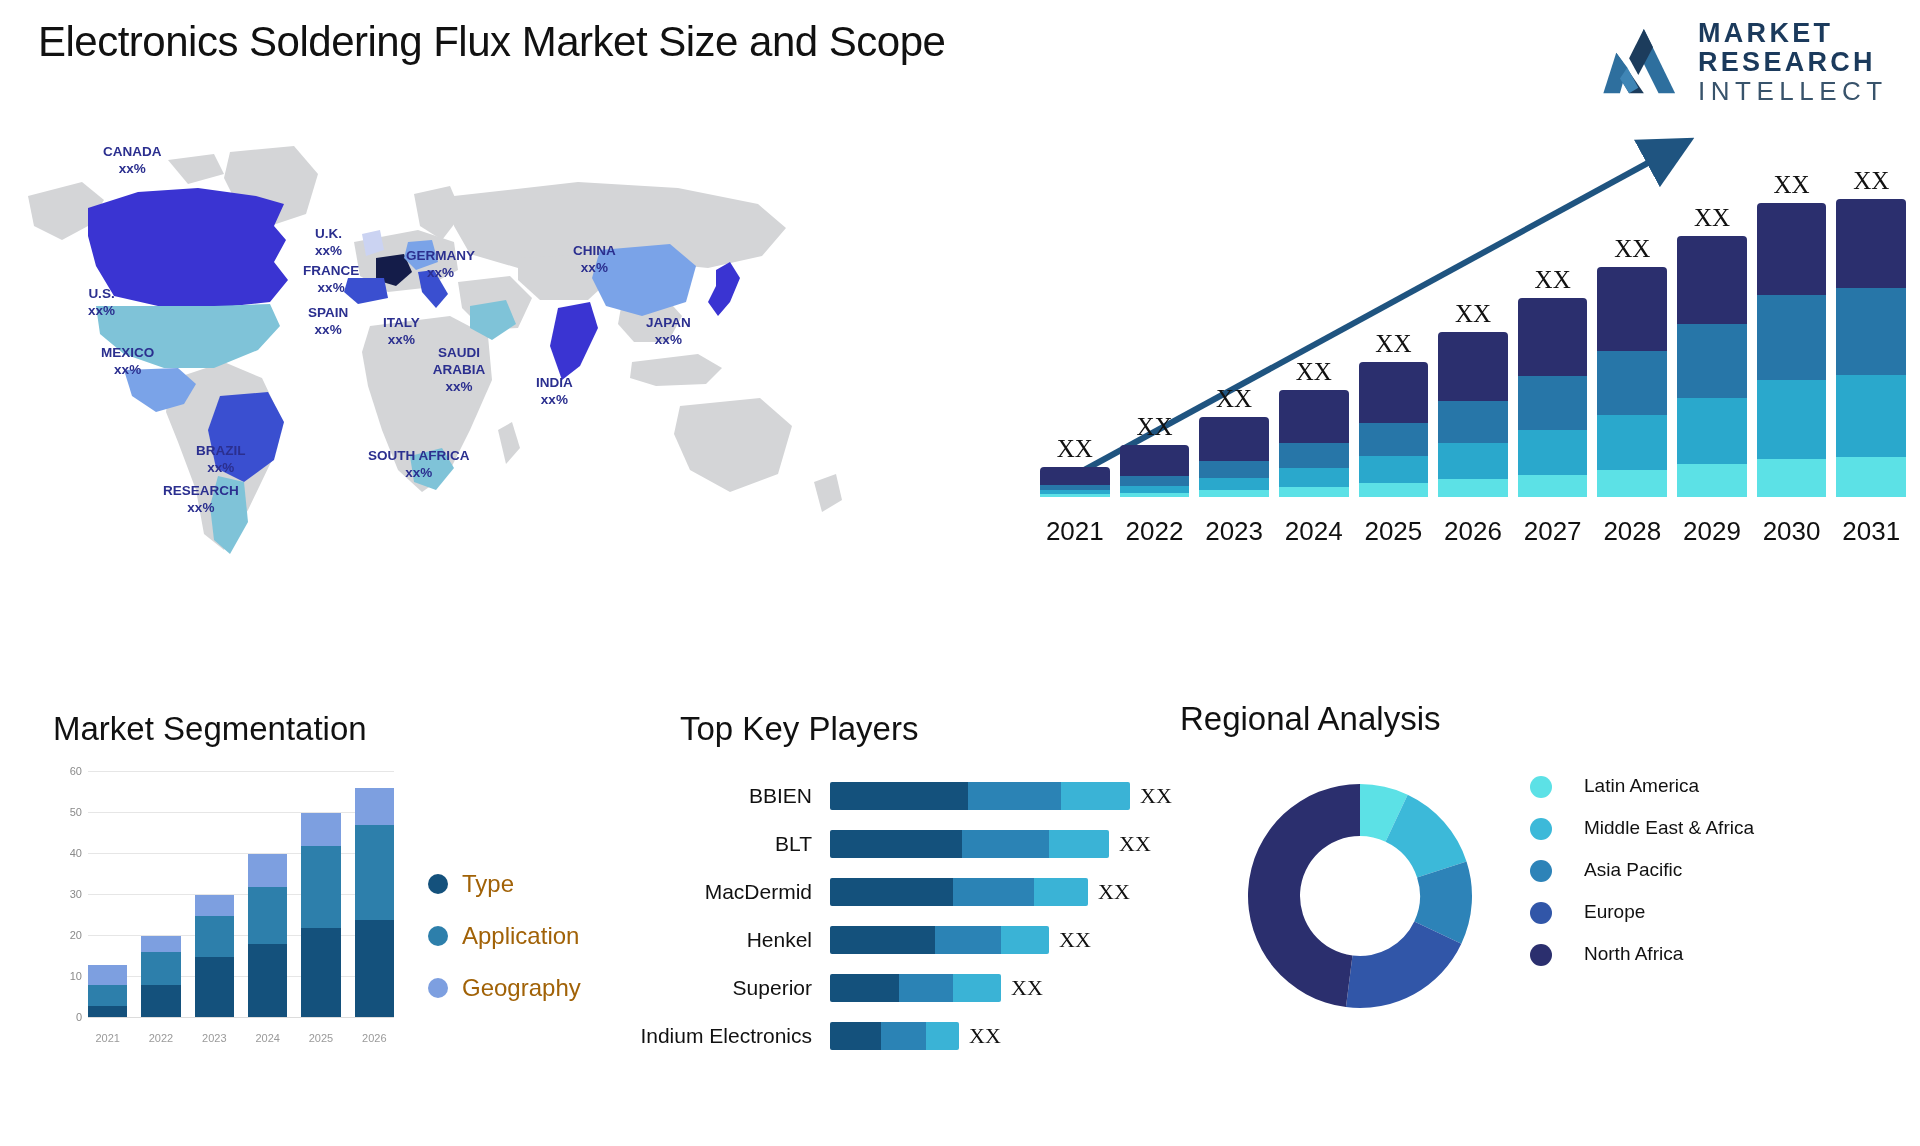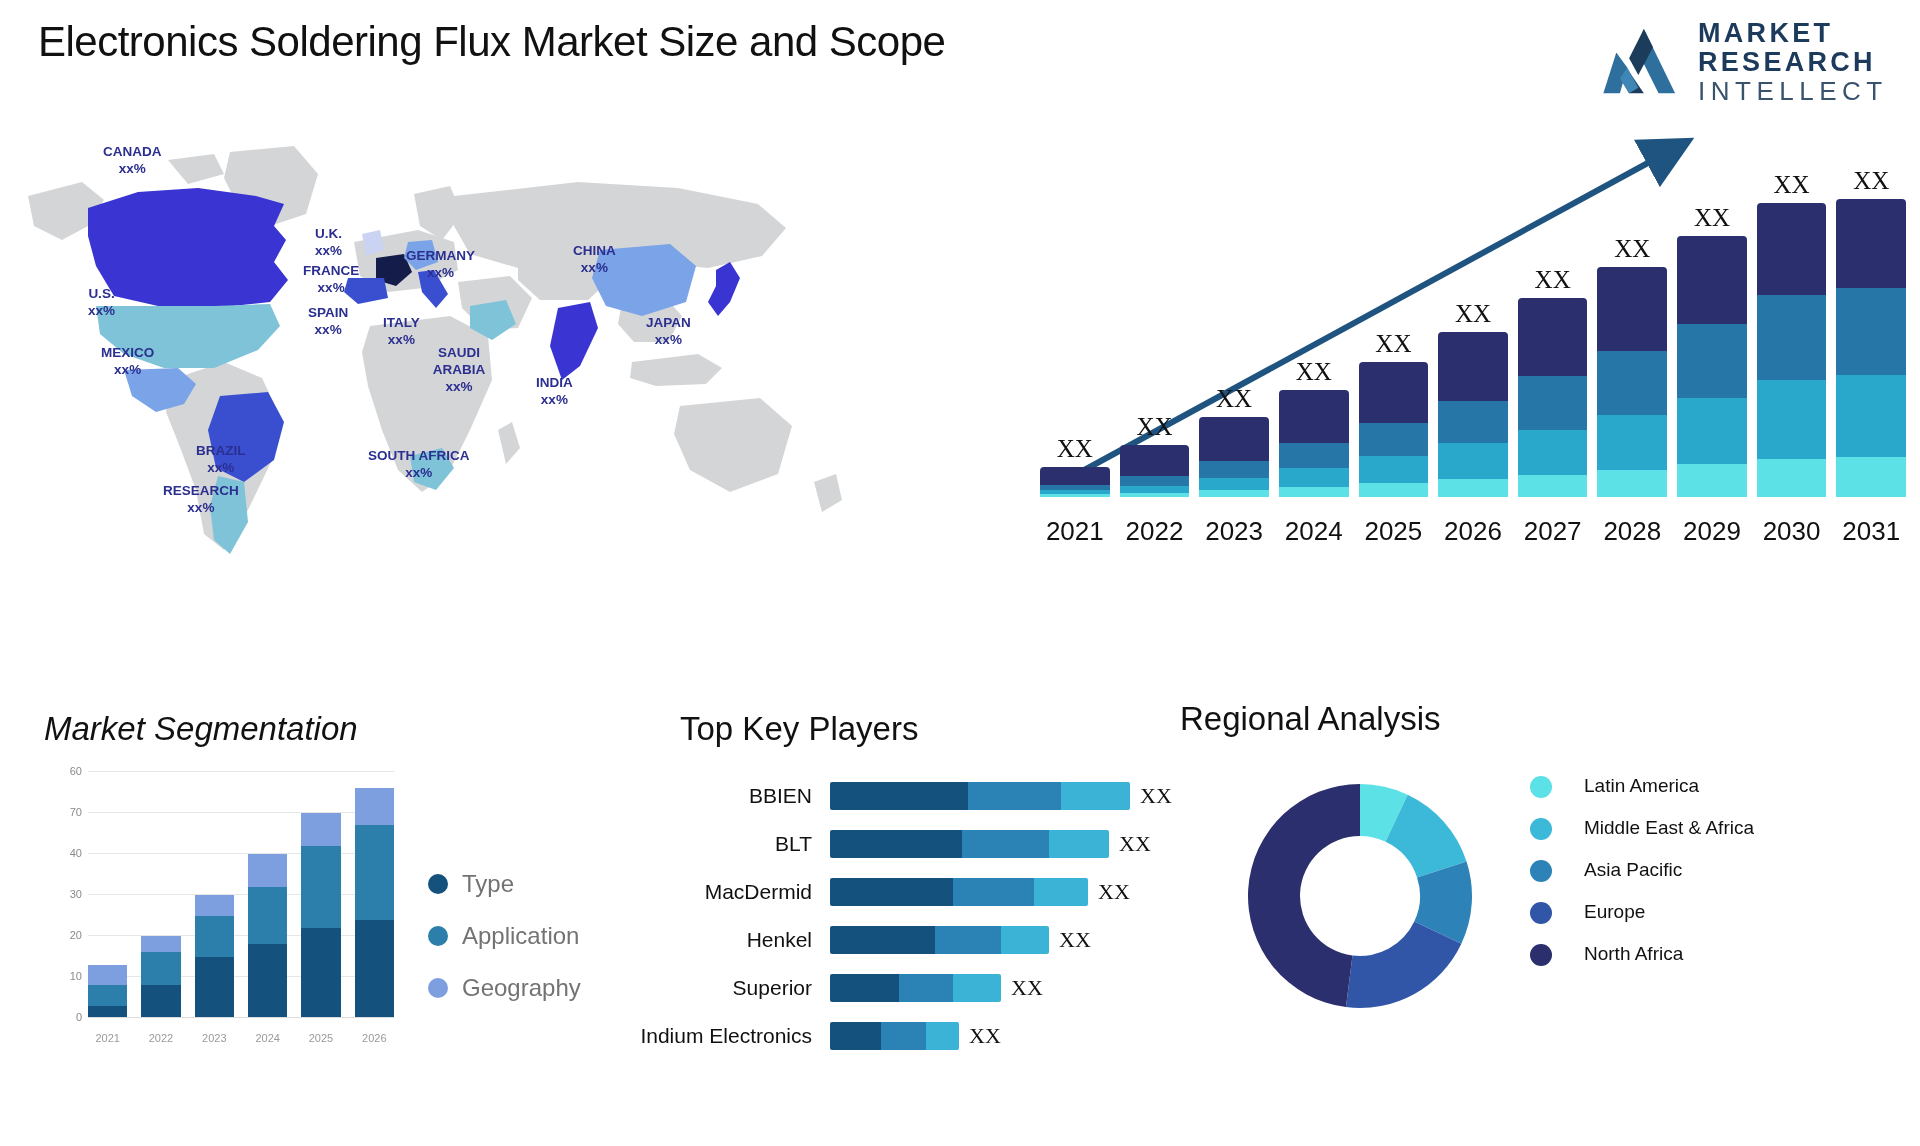--- a/index.html
+++ b/index.html
@@ -63,21 +63,21 @@
   .seg-bars { position:absolute; left:0; right:0; top:0; bottom:0; display:flex; align-items:flex-end; gap:14px; }
   .seg-col { flex:1; height:100%; display:flex; flex-direction:column; justify-content:flex-end; }
   .seg-bar { width:100%; display:flex; flex-direction:column-reverse; }
   .seg-seg { width:100%; }
   .seg-xaxis { position:absolute; left:48px; right:6px; bottom:34px; height:1px; background:#dcdcdc; }
   .seg-xlabels { position:absolute; left:48px; right:6px; bottom:8px; display:flex; gap:14px; }
   .seg-xlab { flex:1; text-align:center; font-size:11px; color:#9a9a9a; }
   .seg-legend { position:absolute; left: 388px; top: 160px; }
   .lg-row { display:flex; align-items:center; margin-bottom:24px; }
   .lg-dot { width:20px; height:20px; border-radius:50%; flex:none; }
-  .lg-txt { margin-left:14px; font-size:24px; color:#737373; }
+  .lg-txt { margin-left:14px; font-size:24px; color:#a16207; }
 
   
   .players { position:absolute; left: 640px; top: 710px; width: 560px; height: 420px; }
   .pl-rows { position:absolute; left:0; top:62px; width:100%; }
   .pl-row { display:flex; align-items:center; height:48px; }
   .pl-name { width:190px; text-align:right; padding-right:18px; font-size:21px; color:#111; white-space:nowrap; }
   .pl-bar { height:28px; display:flex; border-radius:2px; overflow:hidden; }
   .pl-seg { height:100%; }
   .pl-val { margin-left:10px; font-size:22px; color:#111; font-family:"Liberation Serif", serif; }
 
@@ -352,41 +352,41 @@
         <div class="g-year">2026</div>
         <div class="g-year">2027</div>
         <div class="g-year">2028</div>
         <div class="g-year">2029</div>
         <div class="g-year">2030</div>
         <div class="g-year">2031</div>
       </div>
   </div>
 
   <div class="seg">
-    <div class="sec-title" style="left:4px; top:0;font-style:italic;">Market Segmentation</div>
+    <div class="sec-title" style="left:13px; top:0;">Market Segmentation</div>
     <div class="seg-chart">
       <div class="seg-plot">
         <div class="seg-grid">
             <div class="seg-gline" style="bottom: 0%;">
               <div class="seg-ylab">0</div>
             </div>
             <div class="seg-gline" style="bottom: 16.6667%;">
               <div class="seg-ylab">10</div>
             </div>
             <div class="seg-gline" style="bottom: 33.3333%;">
               <div class="seg-ylab">20</div>
             </div>
             <div class="seg-gline" style="bottom: 50%;">
               <div class="seg-ylab">30</div>
             </div>
             <div class="seg-gline" style="bottom: 66.6667%;">
               <div class="seg-ylab">40</div>
             </div>
             <div class="seg-gline" style="bottom: 83.3333%;">
-              <div class="seg-ylab">70</div>
+              <div class="seg-ylab">50</div>
             </div>
             <div class="seg-gline" style="bottom: 100%;">
               <div class="seg-ylab">60</div>
             </div>
           </div>
         <div class="seg-bars">
             <div class="seg-col">
               <div class="seg-bar" style="height: 21.6667%;">
                 <div class="seg-seg" style="background: rgb(20, 81, 124); flex: 3 1 0%;"></div>
                 <div class="seg-seg" style="background: rgb(45, 127, 171); flex: 5 1 0%;"></div>

